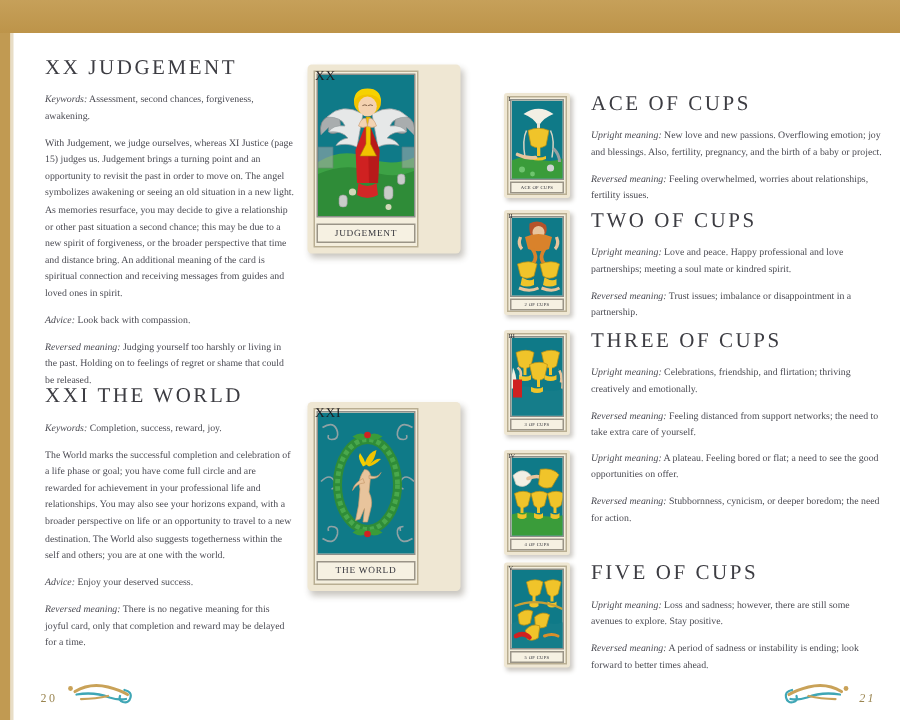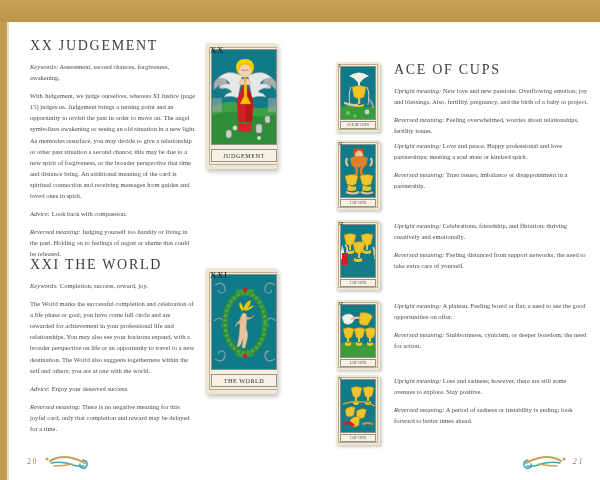--- a/index.html
+++ b/index.html
@@ -106,21 +106,21 @@
     position: absolute;
     left: 21px;
     width: 166px;
   }
   #judgement-block { top: 16px; }
   #world-block { top: 235px; }
 
   
   .bigcard {
     position: absolute;
-    width: 72px;
+    width: 102px;
     height: 126px;
     border-radius: 3px;
     box-shadow: 2px 3px 4px rgba(60,50,30,0.28);
     background: #efe7d3;
     overflow: hidden;
   }
   #card-judgement { left: 196px; top: 21px; }
   #card-world { left: 196px; top: 246px; text-align: right; }
 
   .bigcard .frame {
@@ -233,21 +233,21 @@
     font-size: 4.2px;
     color: #1b1b20;
     z-index: 9;
   }
 
   
   .footer {
     position: absolute;
     bottom: 10px;
     display: flex;
-    align-items: center;
+    align-items: flex-end;
     gap: 4px;
   }
   #footer-left { left: 18px; }
   #footer-right { right: 16px; font-style: italic; }
   .pagenum {
     font-family: "Liberation Serif", serif;
     font-size: 8px;
     letter-spacing: 1.6px;
     color: #9a8550;
   }
@@ -429,20 +429,21 @@
             <path d="M7 40 q5 3 8 1 l0 4 q-5 2 -9 0Z" fill="#f0c42a"></path>
             <path d="M22 40 q5 3 8 1 l0 4 q-5 2 -9 0Z" fill="#f0c42a"></path>
             <path d="M5 47 q7 3 13 0" stroke="#e8c49c" stroke-width="2" fill="none"></path>
             <path d="M20 47 q7 3 12 0" stroke="#e8c49c" stroke-width="2" fill="none"></path>
           </svg>
         </div>
         <div class="roman">II</div>
         <div class="namebar">2 OF CUPS</div>
       </div>
       <div class="txt">
+        <h3 class="card-heading">TWO OF CUPS</h3>
         <p class="body"><span class="lbl">Upright meaning:</span><span> Love and peace. Happy professional and love partnerships; meeting a soul mate or kindred spirit.</span></p>
         <p class="body"><span class="lbl">Reversed meaning:</span><span> Trust issues; imbalance or disappointment in a partnership.</span></p>
       </div>
     </div>
 
     <div class="entry" style="top:198px">
       <div class="smallcard">
         <div class="frame"></div>
         <div class="art">
           <svg viewBox="0 0 36 54" width="36" height="54">
@@ -461,20 +462,21 @@
             <rect x="1" y="28" width="6" height="12" fill="#cf2121"></rect>
             <path d="M31 20 q3 6 2 14 l3 0 Z" fill="#e8c49c"></path>
             <path d="M4 20 q3 2 2 6" stroke="#e8c49c" stroke-width="1.8" fill="none"></path>
             <path d="M32 22 q2 4 1 8" stroke="#e8c49c" stroke-width="1.8" fill="none"></path>
           </svg>
         </div>
         <div class="roman">III</div>
         <div class="namebar">3 OF CUPS</div>
       </div>
       <div class="txt">
+        <h3 class="card-heading">THREE OF CUPS</h3>
         <p class="body"><span class="lbl">Upright meaning:</span><span> Celebrations, friendship, and flirtation; thriving creatively and emotionally.</span></p>
         <p class="body"><span class="lbl">Reversed meaning:</span><span> Feeling distanced from support networks; the need to take extra care of yourself.</span></p>
       </div>
     </div>
 
     <div class="entry" style="top:278px">
       <div class="smallcard">
         <div class="frame"></div>
         <div class="art">
           <svg viewBox="0 0 36 54" width="36" height="54">
@@ -521,20 +523,21 @@
             <path d="M16 30 q6 -3 10 1 l-4 7 q-5 1 -7 -2Z" fill="#f0c42a" stroke="#b78f14" stroke-width="0.5" transform="rotate(-14 21 33)"></path>
             <path d="M10 38 q6 -3 10 1 l-4 7 q-5 1 -7 -2Z" fill="#f0c42a" stroke="#b78f14" stroke-width="0.5" transform="rotate(-22 15 41)"></path>
             <path d="M3 44 q5 -3 9 1" stroke="#cf2121" stroke-width="3" fill="none" stroke-linecap="round"></path>
             <path d="M22 44 q5 -2 9 0" stroke="#d98f2b" stroke-width="2" fill="none" stroke-linecap="round"></path>
           </svg>
         </div>
         <div class="roman">V</div>
         <div class="namebar">5 OF CUPS</div>
       </div>
       <div class="txt">
+        <h3 class="card-heading">FIVE OF CUPS</h3>
         <p class="body"><span class="lbl">Upright meaning:</span><span> Loss and sadness; however, there are still some avenues to explore. Stay positive.</span></p>
         <p class="body"><span class="lbl">Reversed meaning:</span><span> A period of sadness or instability is ending; look forward to better times ahead.</span></p>
       </div>
     </div>
 
     <div class="footer" id="footer-right">
       <svg class="flourish" viewBox="0 0 46 18">
         <circle cx="41" cy="7" r="1.6" fill="#c9a258"></circle>
         <path d="M38 9 q-10 -6 -22 -3 q-8 2 -13 5" stroke="#c9a258" stroke-width="2.1" fill="none" stroke-linecap="round"></path>
         <path d="M37 11 q-12 -2 -22 2 q-6 2 -11 1" stroke="#3fa6b5" stroke-width="1.5" fill="none" stroke-linecap="round"></path>

